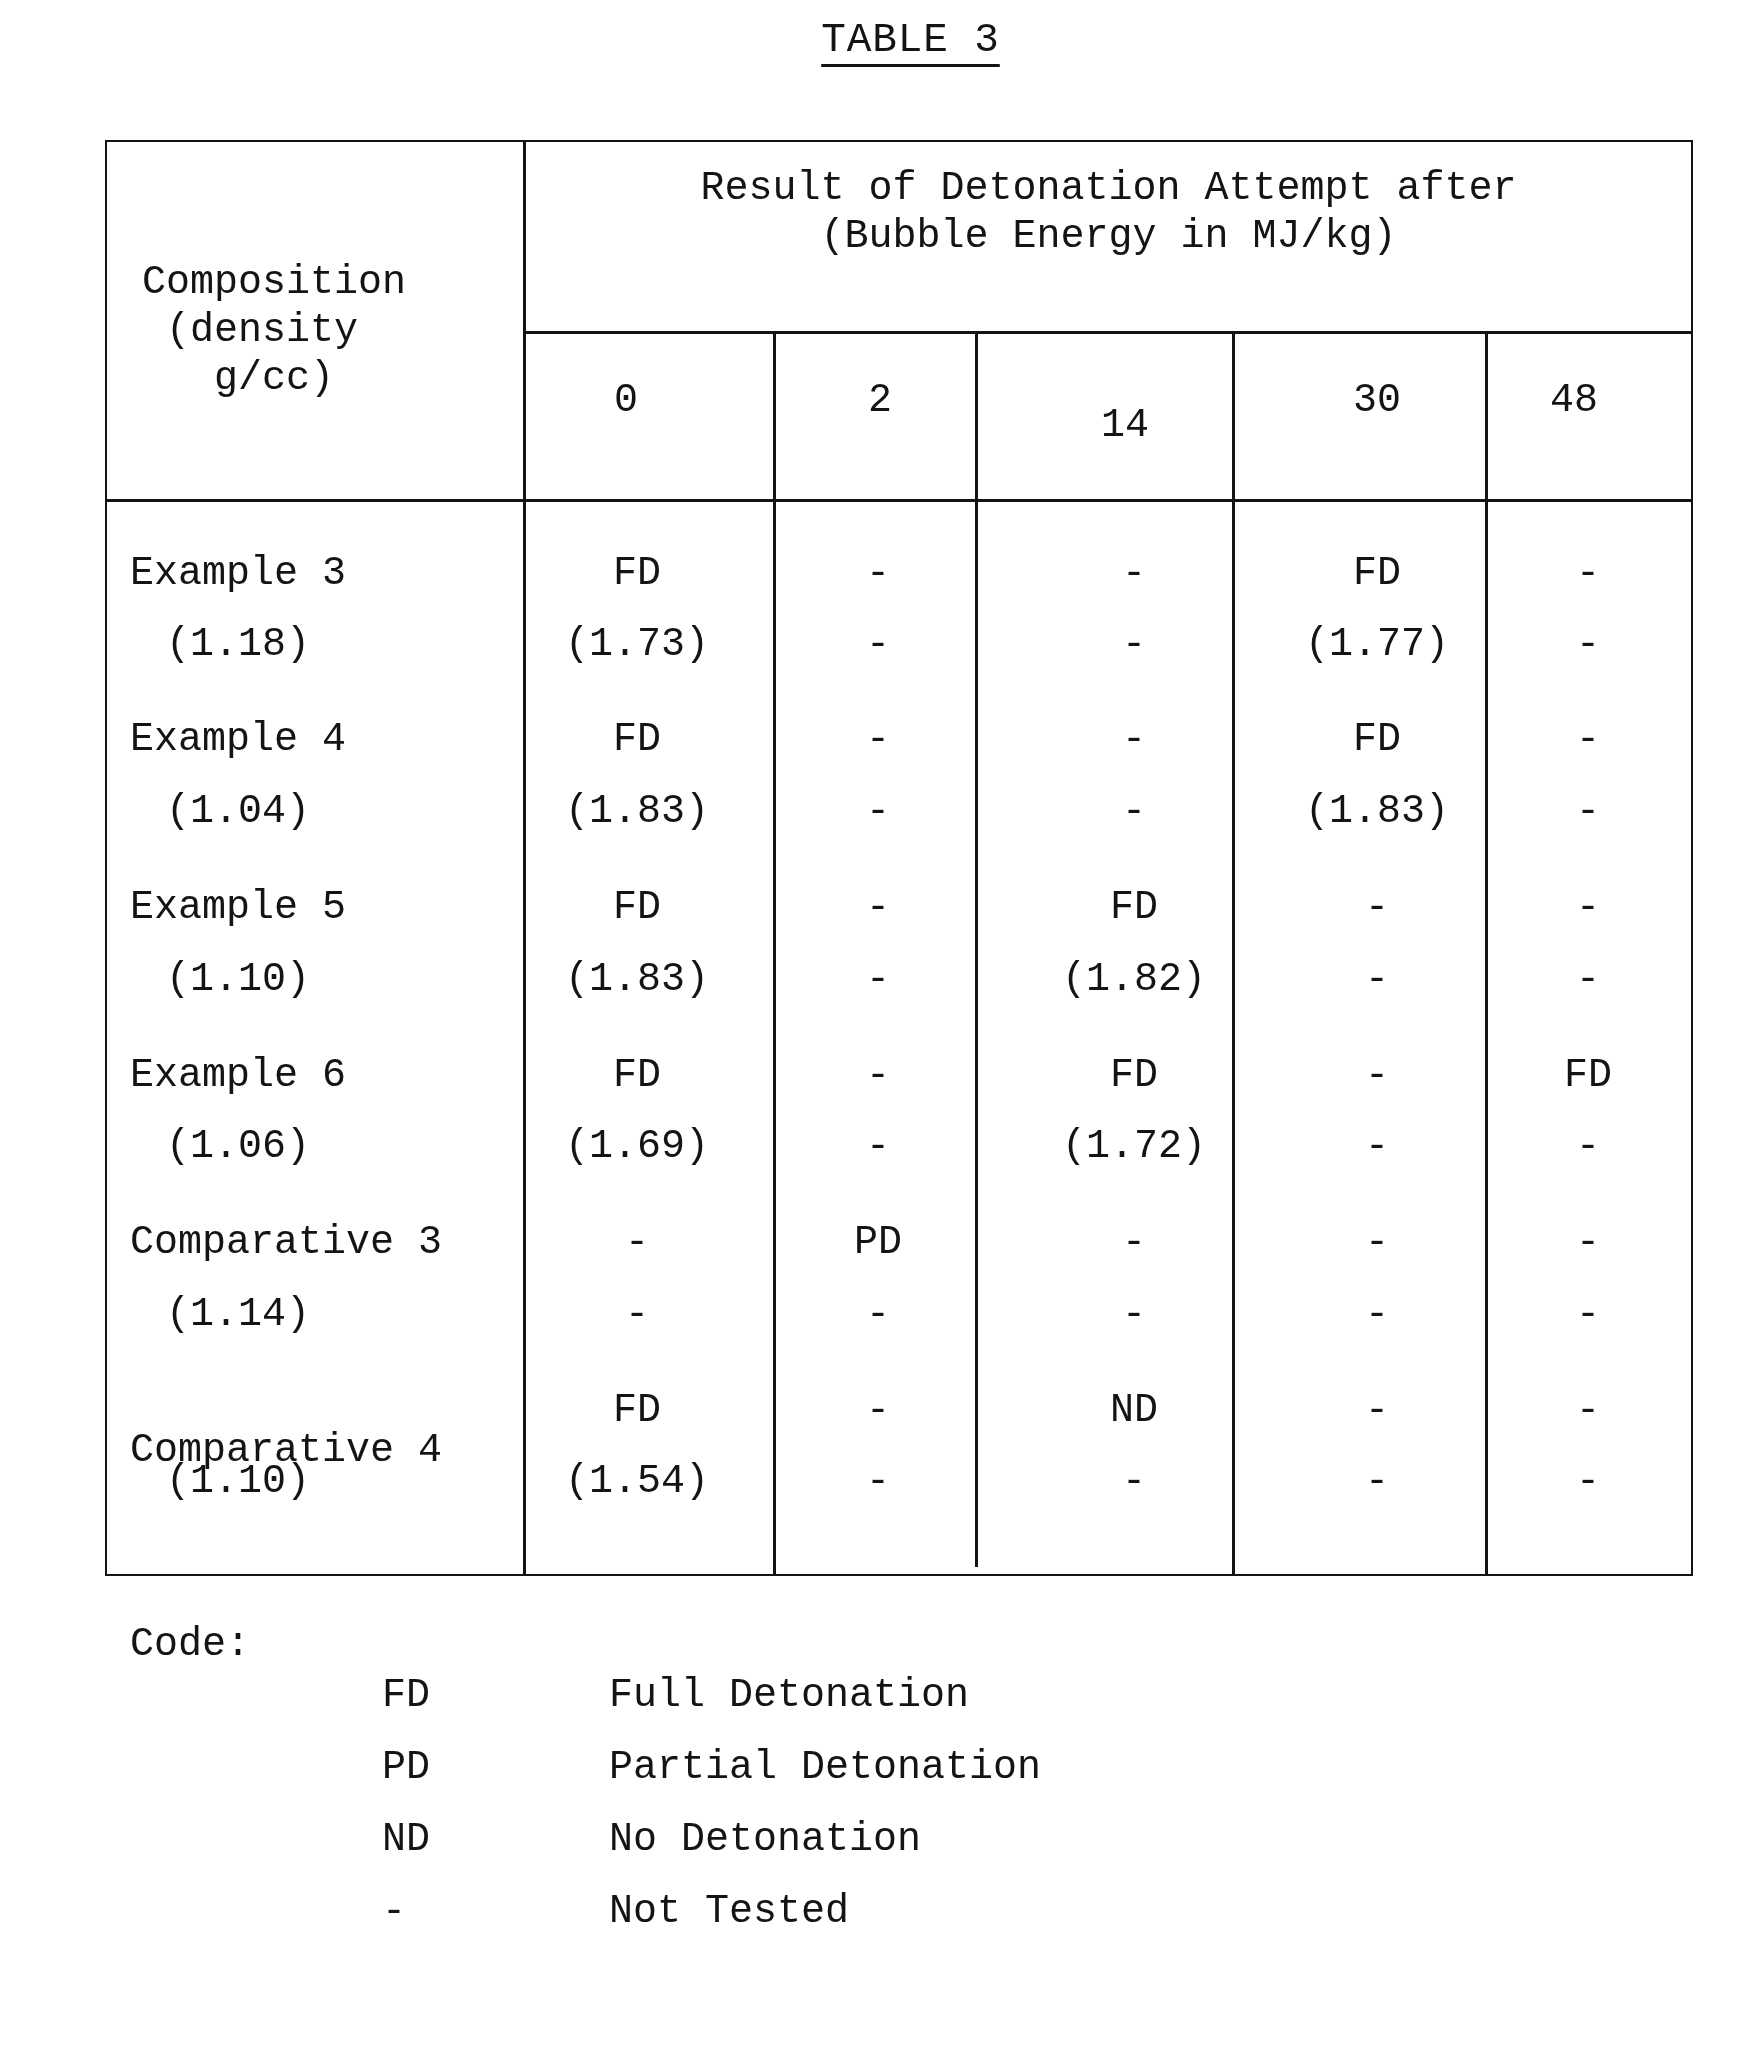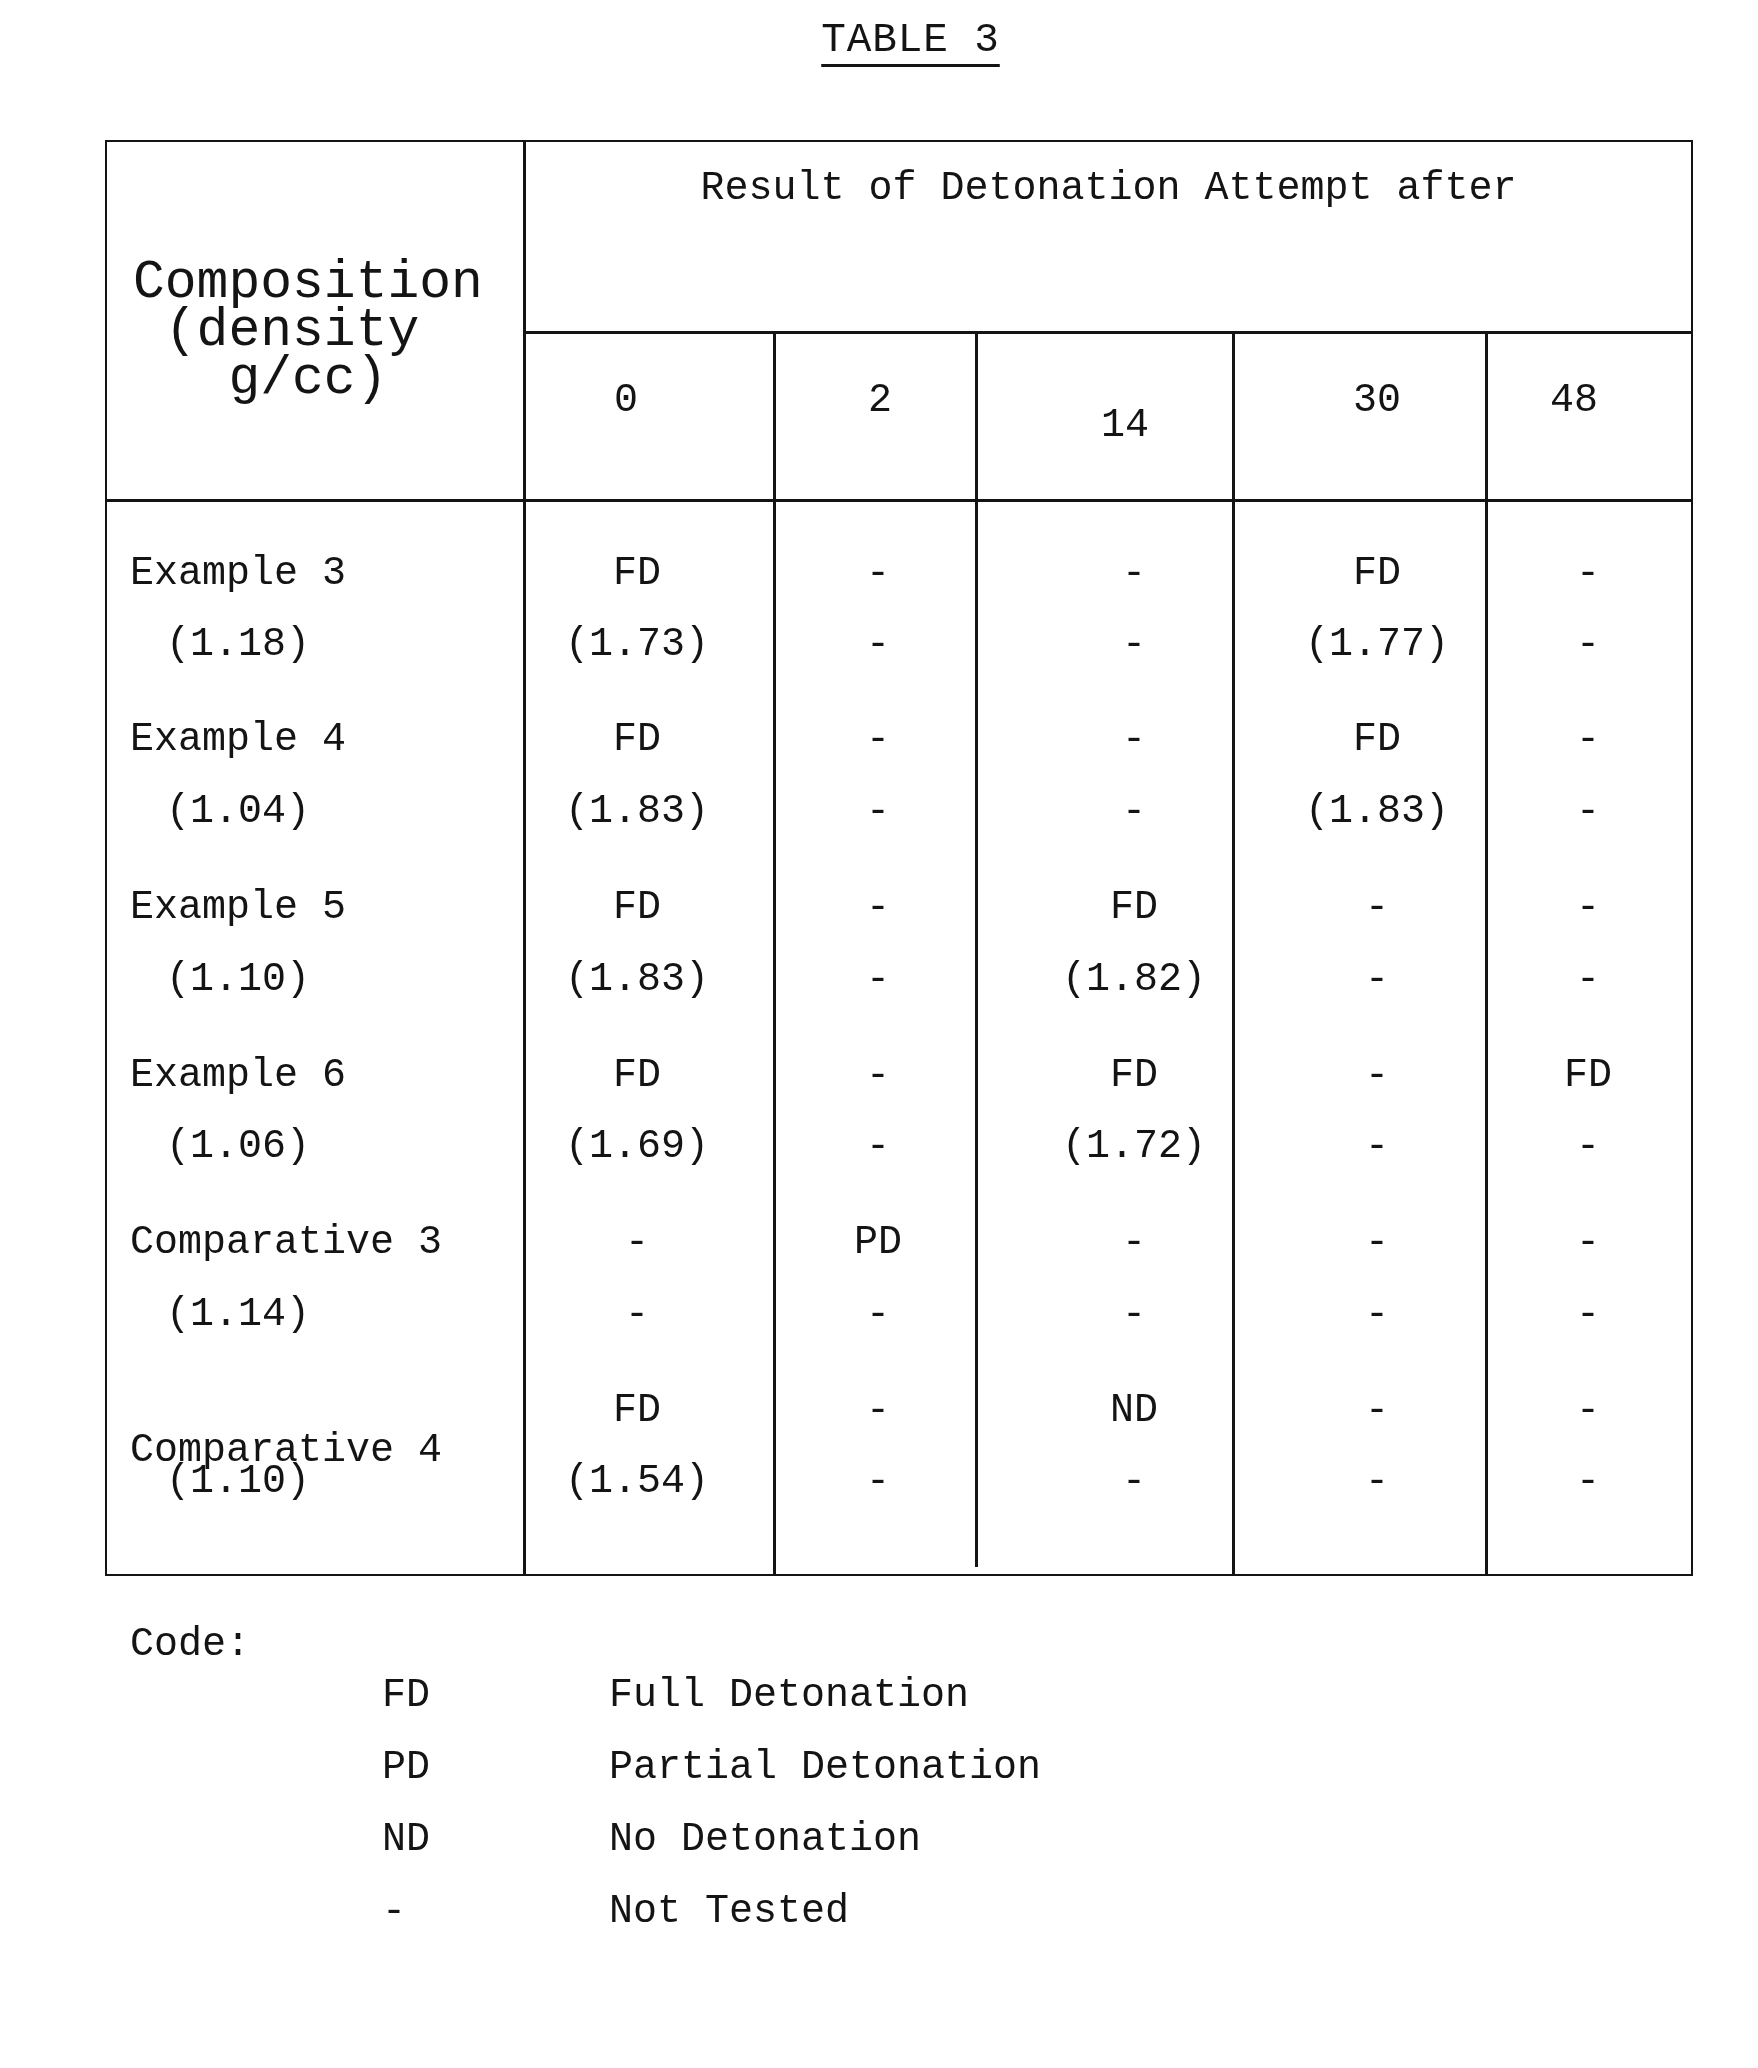--- a/index.html
+++ b/index.html
@@ -17,21 +17,21 @@
   .tbl { position: absolute; left: 105px; top: 140px; width: 1588px; height: 1436px;
          border: 2.8px solid #141414; box-sizing: border-box; }
   .hline { position: absolute; background: #141414; }
   .vline { position: absolute; background: #141414; width: 2.8px; }
 
   .txt { position: absolute; font-size: 40px; white-space: pre; line-height: 1; }
   .ctr { transform: translateX(-50%); }
 
   .hdr-group { position: absolute; left: 524px; width: 1169px; top: 165px; text-align: center;
                font-size: 40px; line-height: 48px; }
-  .comp-hdr { position: absolute; left: 105px; width: 419px; top: 259px; font-size: 53px; line-height: 48px; }
+  .comp-hdr { position: absolute; left: 114px; width: 419px; top: 259px; font-size: 40px; line-height: 48px; }
   .comp-hdr div { white-space: pre; }
 </style>
 </head>
 <body>
 
 <div class="title"><span>TABLE 3</span></div>
 
 <div class="tbl"></div>
 
 <div class="hline" style="left:524px; top:331px; width:1169px; height:2.8px;"></div>
@@ -45,20 +45,21 @@
 <div class="vline" style="left:1485px; top:333px; height:1243px;"></div>
 
 <div class="comp-hdr" style="padding-left:28px;">
   <div>Composition</div>
   <div> (density</div>
   <div>   g/cc)</div>
 </div>
 
 <div class="hdr-group">
   <div>Result of Detonation Attempt after</div>
+  <div>(Bubble Energy in MJ/kg)</div>
 </div>
 
 <div id="col-headers">
     <div class="txt ctr" style="left: 626px; top: 381px;">0</div>
     <div class="txt ctr" style="left: 880px; top: 381px;">2</div>
     <div class="txt ctr" style="left: 1125px; top: 381px; margin-top: 25px;">14</div>
     <div class="txt ctr" style="left: 1377px; top: 381px;">30</div>
     <div class="txt ctr" style="left: 1574px; top: 381px;">48</div>
   </div>
 

